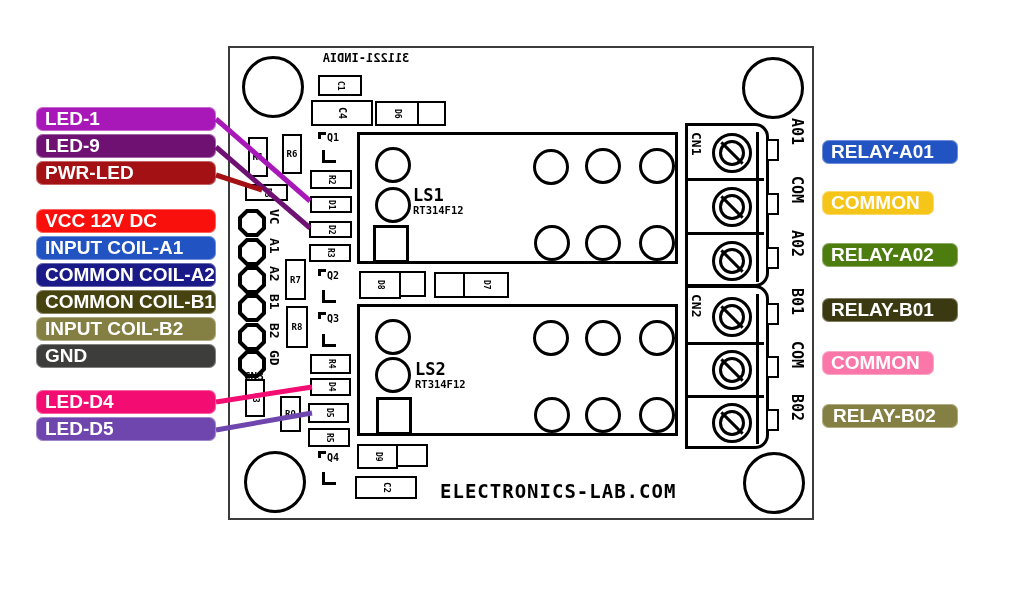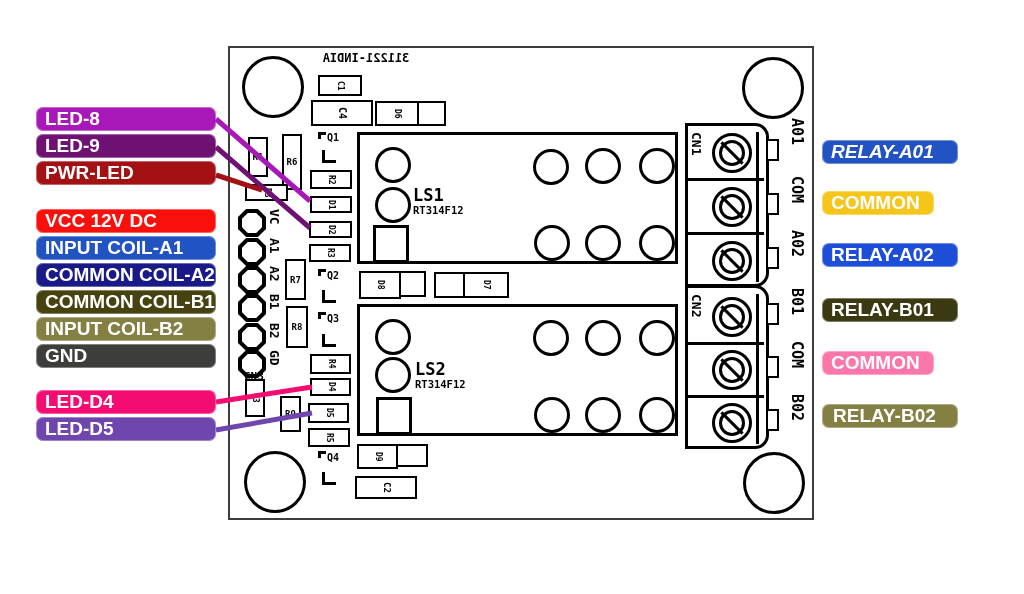--- a/index.html
+++ b/index.html
@@ -92,21 +92,21 @@
       <div class="cell" style="width:29px;height:25px;"></div>
     </div>
 
     <div class="qcorner" style="left:88px;top:84px;"></div>
     <div class="qref" style="left:97px;top:84px;">Q1</div>
     <div class="qel" style="left:92px;top:102px;"></div>
 
     <div class="cbox" style="left:18px;top:89px;width:20px;height:40px;">
       <span class="href" style="position:static;">R1</span>
       </div>
-    <div class="cbox" style="left:52px;top:86px;width:20px;height:56px;">
+    <div class="cbox" style="left:52px;top:86px;width:20px;height:40px;">
       <span class="href" style="position:static;">R6</span>
       </div>
     <div class="cbox" style="left:15px;top:136px;width:43px;height:17px;">
       <span class="vt">D3</span>
       </div>
 
     <div class="oct" style="left:8px;top:161px;"></div>
     <div class="oct" style="left:8px;top:190px;"></div>
     <div class="oct" style="left:8px;top:218px;"></div>
     <div class="oct" style="left:8px;top:246px;"></div>
@@ -247,46 +247,47 @@
     <div class="tab" style="left:536px;top:308px;"></div>
     <div class="tab" style="left:536px;top:361px;"></div>
 
     <div class="tpin" style="top:70px;">A01</div>
     <div class="tpin" style="top:128px;">COM</div>
     <div class="tpin" style="top:182px;">A02</div>
     <div class="tpin" style="top:240px;">B01</div>
     <div class="tpin" style="top:293px;">COM</div>
     <div class="tpin" style="top:346px;">B02</div>
 
+    <div class="brand">ELECTRONICS-LAB.COM</div>
   </div>
 
   <svg class="lines" width="1024" height="594" viewBox="0 0 1024 594">
     <line x1="216" y1="119" x2="310" y2="201" stroke-width="5" stroke="#a818b8"></line>
     <line x1="216" y1="147" x2="310" y2="228" stroke-width="5" stroke="#6f1173"></line>
     <line x1="216" y1="175" x2="262" y2="190" stroke-width="5" stroke="#a31114"></line>
     <line x1="216" y1="402" x2="312" y2="387" stroke-width="5" stroke="#f30d72"></line>
     <line x1="216" y1="430" x2="312" y2="413" stroke-width="5" stroke="#6e46ae"></line>
   </svg>
 
   <div class="pills">
-    <div class="pill pl" style="top: 107px; background-color: rgb(168, 24, 184);">LED-8</div>
+    <div class="pill pl" style="top: 107px; background-color: rgb(168, 24, 184);">LED-1</div>
     <div class="pill pl" style="top: 134px; background-color: rgb(111, 17, 115);">LED-9</div>
     <div class="pill pl" style="top: 161px; background-color: rgb(163, 17, 20);">PWR-LED</div>
     <div class="pill pl" style="top: 209px; background-color: rgb(249, 15, 12);">VCC 12V DC</div>
     <div class="pill pl" style="top: 236px; background-color: rgb(34, 83, 195);">INPUT COIL-A1</div>
     <div class="pill pl" style="top: 263px; background-color: rgb(25, 25, 135);">COMMON COIL-A2</div>
     <div class="pill pl" style="top: 290px; background-color: rgb(71, 67, 16);">COMMON COIL-B1</div>
     <div class="pill pl" style="top: 317px; background-color: rgb(132, 127, 66);">INPUT COIL-B2</div>
     <div class="pill pl" style="top: 344px; background-color: rgb(61, 61, 59);">GND</div>
     <div class="pill pl" style="top: 390px; background-color: rgb(243, 13, 114);">LED-D4</div>
     <div class="pill pl" style="top: 417px; background-color: rgb(110, 70, 174);">LED-D5</div>
   </div>
 
   <div class="pills">
-    <div class="pill pr" style="top: 140px; background-color: rgb(34, 83, 195); font-style: italic;">RELAY-A01</div>
+    <div class="pill pr" style="top: 140px; background-color: rgb(34, 83, 195);">RELAY-A01</div>
     <div class="pill pr short" style="top: 191px; background-color: rgb(246, 197, 26);">COMMON</div>
-    <div class="pill pr" style="top: 243px; background-color: #1d4ed8;">RELAY-A02</div>
+    <div class="pill pr" style="top: 243px; background-color: #4d7c0f;">RELAY-A02</div>
     <div class="pill pr" style="top: 298px; background-color: rgb(59, 57, 17);">RELAY-B01</div>
     <div class="pill pr short" style="top: 351px; background-color: rgb(251, 119, 169);">COMMON</div>
     <div class="pill pr" style="top: 404px; background-color: rgb(132, 127, 66); padding-left: 11px;">RELAY-B02</div>
   </div>
 
 </div>
 
 </body></html>

